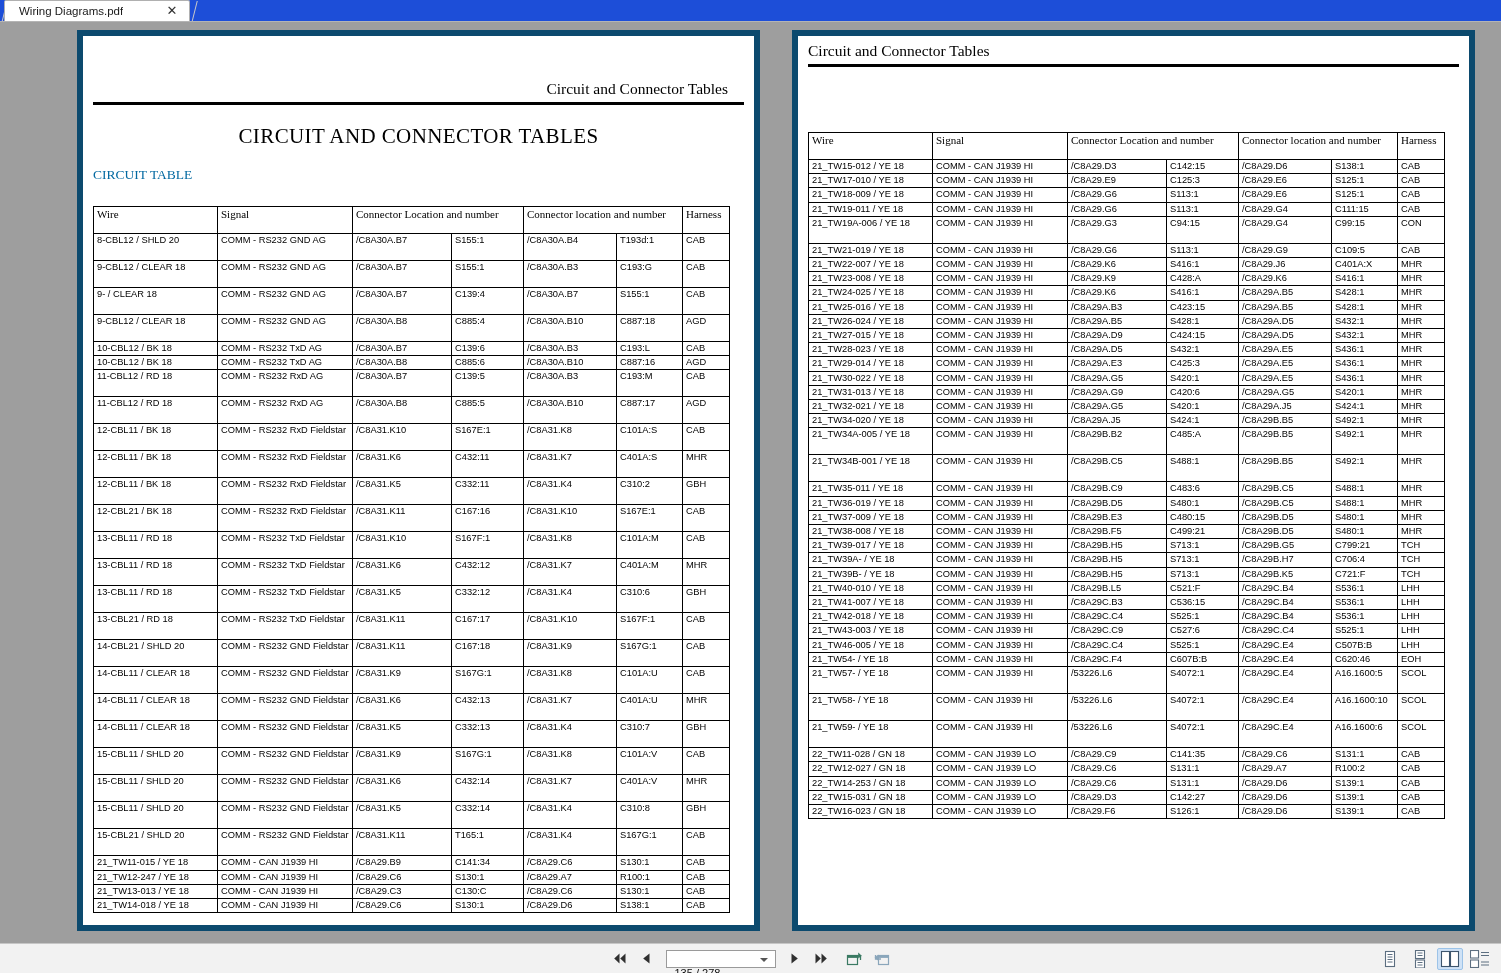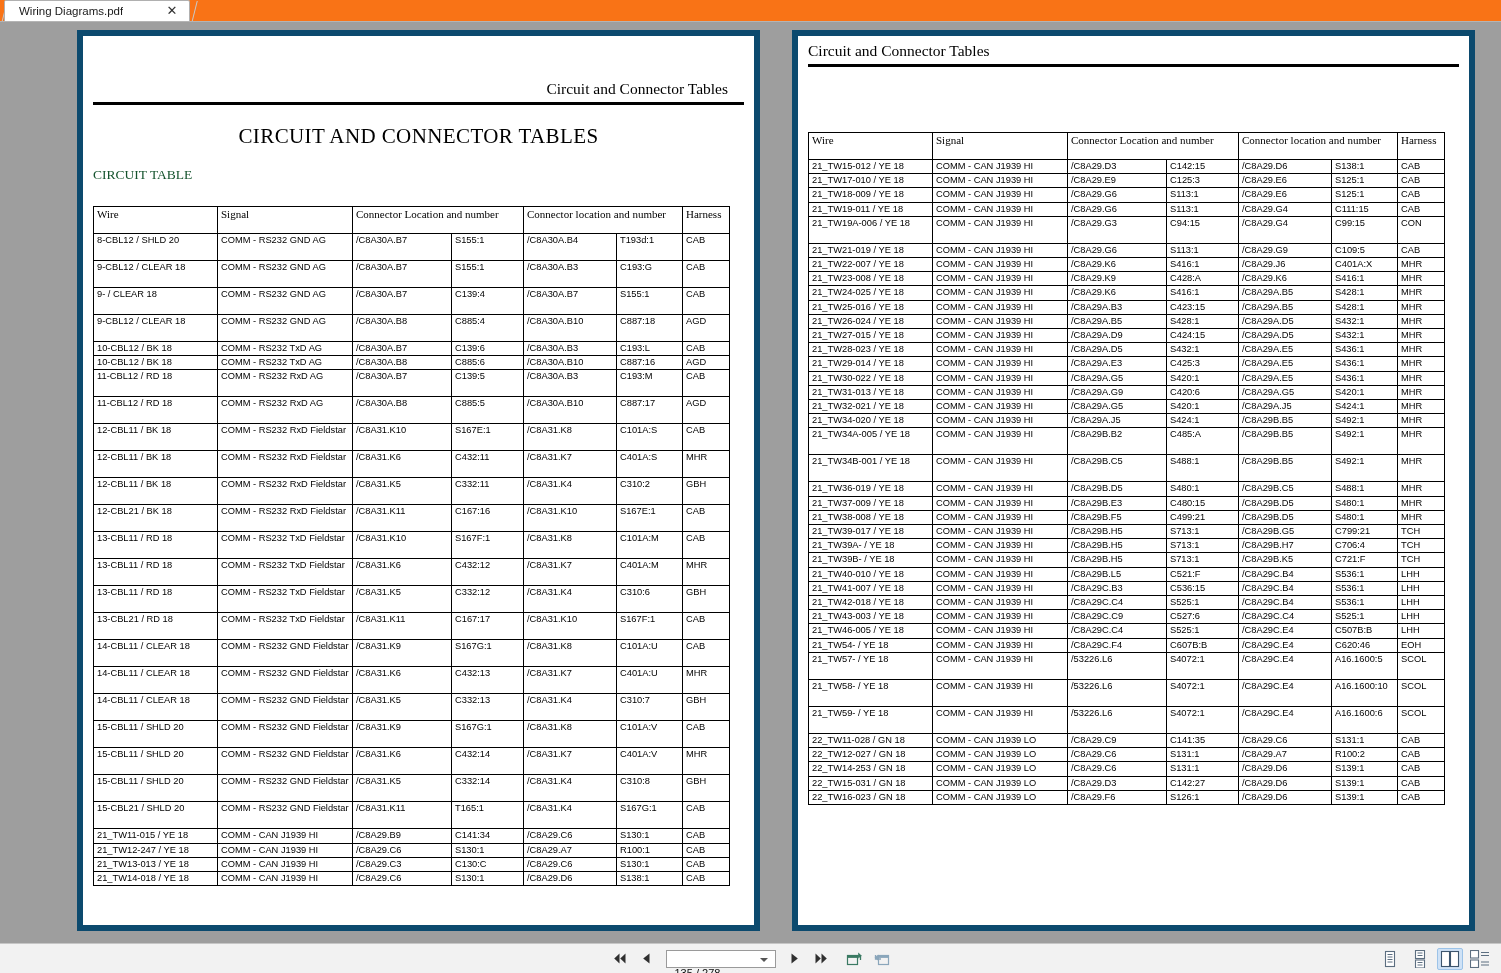--- a/index.html
+++ b/index.html
@@ -7,21 +7,21 @@
     margin: 0; padding: 0;
     width: 1501px; height: 973px;
     overflow: hidden;
     background: #ffffff;
     font-family: "Liberation Sans", sans-serif;
   }
 
   
   #tabbar {
     position: absolute; left: 0; top: 0; width: 1501px; height: 22px;
-    background: #f97316;
+    background: #1d4ed8;
     border-bottom: 1px solid #b4b4b4;
   }
   #tab {
     position: absolute; left: 4px; top: 0px; height: 21px; width: 186px;
     background: #ffffff;
     border: 1px solid #b0b0b0;
     border-bottom: none;
     border-top-left-radius: 2px; border-top-right-radius: 2px;
     display: flex; align-items: center;
   }
@@ -72,21 +72,21 @@
   .hdr-rule {
     position: absolute; height: 3px; background: #000;
   }
   .doc-title {
     position: absolute; width: 100%; text-align: center;
     font-family: "Liberation Serif", serif; font-size: 21px; color: #000;
     top: 88px; letter-spacing: .4px;
   }
   .sec-title {
     position: absolute; left: 10px; top: 131px;
-    font-family: "Liberation Serif", serif; font-size: 13.5px; color: #14532d;
+    font-family: "Liberation Serif", serif; font-size: 13.5px; color: #0369a1;
   }
 
   
   table.ct {
     position: absolute;
     border-collapse: collapse;
     table-layout: fixed;
     font-size: 9.3px;
     color: #000;
     background: #fff;
@@ -338,20 +338,29 @@
             <tr class="tall">
               <td>13-CBL21 / RD 18</td>
               <td>COMM - RS232 TxD Fieldstar</td>
               <td>/C8A31.K11</td>
               <td>C167:17</td>
               <td>/C8A31.K10</td>
               <td>S167F:1</td>
               <td>CAB</td>
             </tr>
             <tr class="tall">
+              <td>14-CBL21 / SHLD 20</td>
+              <td>COMM - RS232 GND Fieldstar</td>
+              <td>/C8A31.K11</td>
+              <td>C167:18</td>
+              <td>/C8A31.K9</td>
+              <td>S167G:1</td>
+              <td>CAB</td>
+            </tr>
+            <tr class="tall">
               <td>14-CBL11 / CLEAR 18</td>
               <td>COMM - RS232 GND Fieldstar</td>
               <td>/C8A31.K9</td>
               <td>S167G:1</td>
               <td>/C8A31.K8</td>
               <td>C101A:U</td>
               <td>CAB</td>
             </tr>
             <tr class="tall">
               <td>14-CBL11 / CLEAR 18</td>
@@ -648,20 +657,29 @@
             <tr class="tall">
               <td>21_TW34B-001 / YE 18</td>
               <td>COMM - CAN J1939 HI</td>
               <td>/C8A29B.C5</td>
               <td>S488:1</td>
               <td>/C8A29B.B5</td>
               <td>S492:1</td>
               <td>MHR</td>
             </tr>
             <tr>
+              <td>21_TW35-011 / YE 18</td>
+              <td>COMM - CAN J1939 HI</td>
+              <td>/C8A29B.C9</td>
+              <td>C483:6</td>
+              <td>/C8A29B.C5</td>
+              <td>S488:1</td>
+              <td>MHR</td>
+            </tr>
+            <tr>
               <td>21_TW36-019 / YE 18</td>
               <td>COMM - CAN J1939 HI</td>
               <td>/C8A29B.D5</td>
               <td>S480:1</td>
               <td>/C8A29B.C5</td>
               <td>S488:1</td>
               <td>MHR</td>
             </tr>
             <tr>
               <td>21_TW37-009 / YE 18</td>

